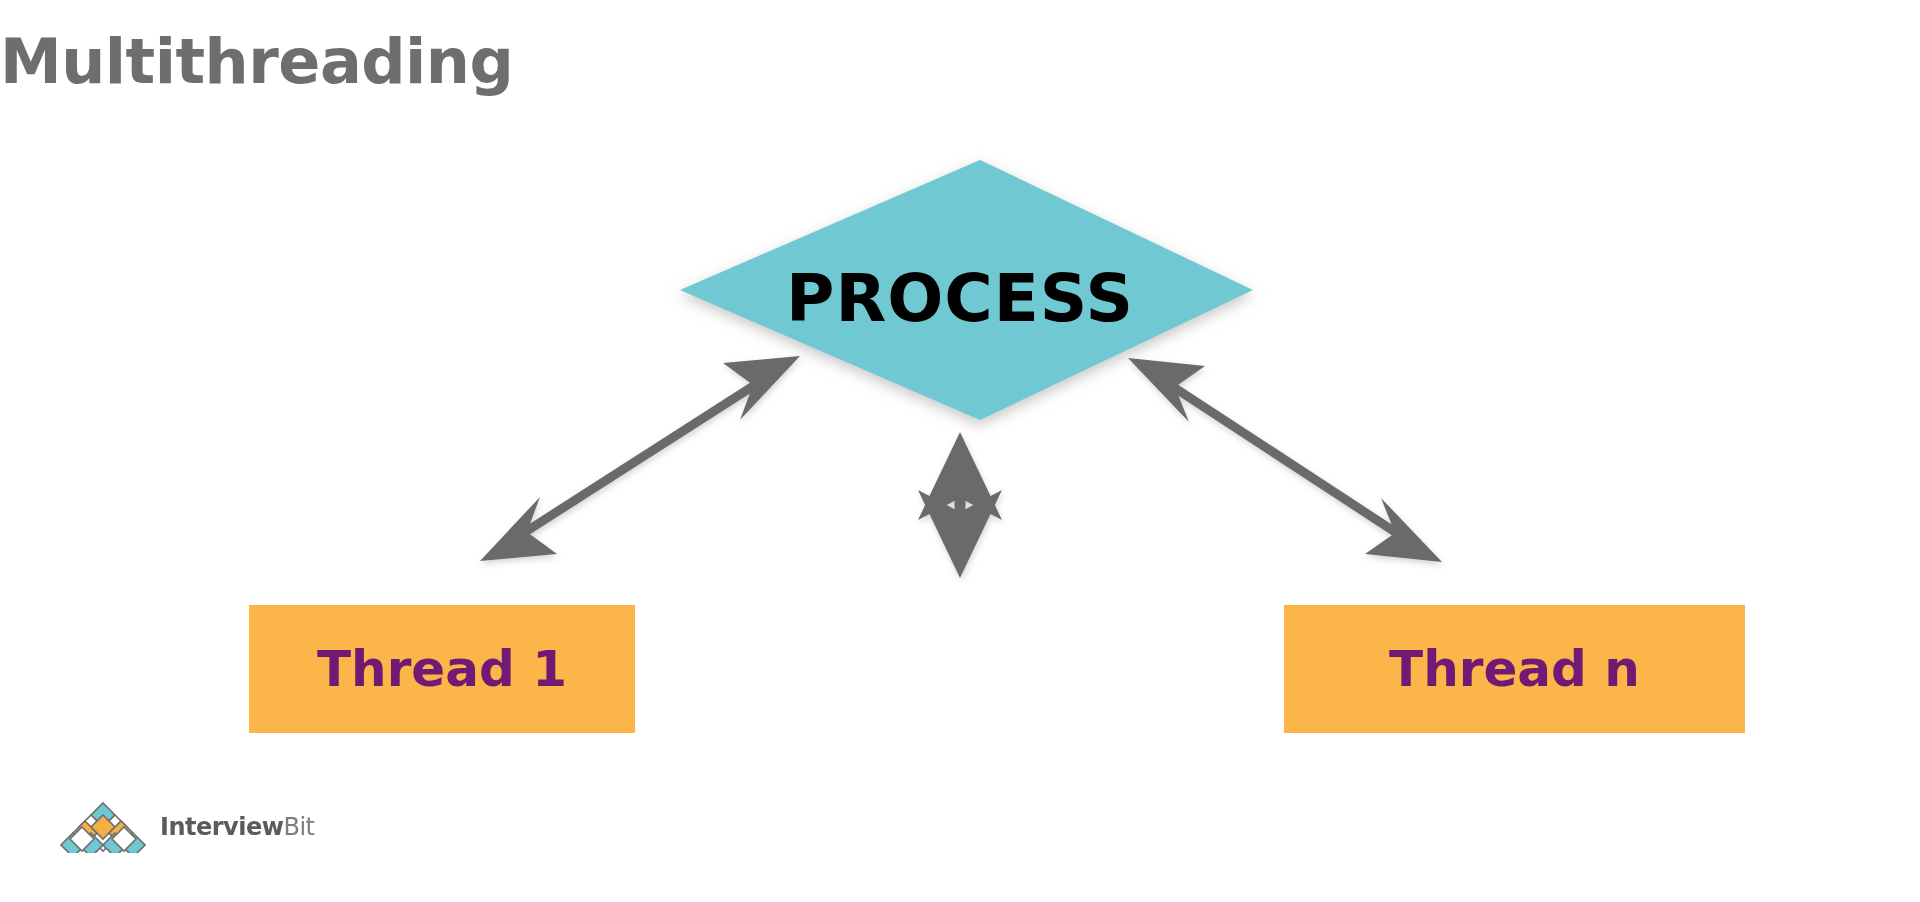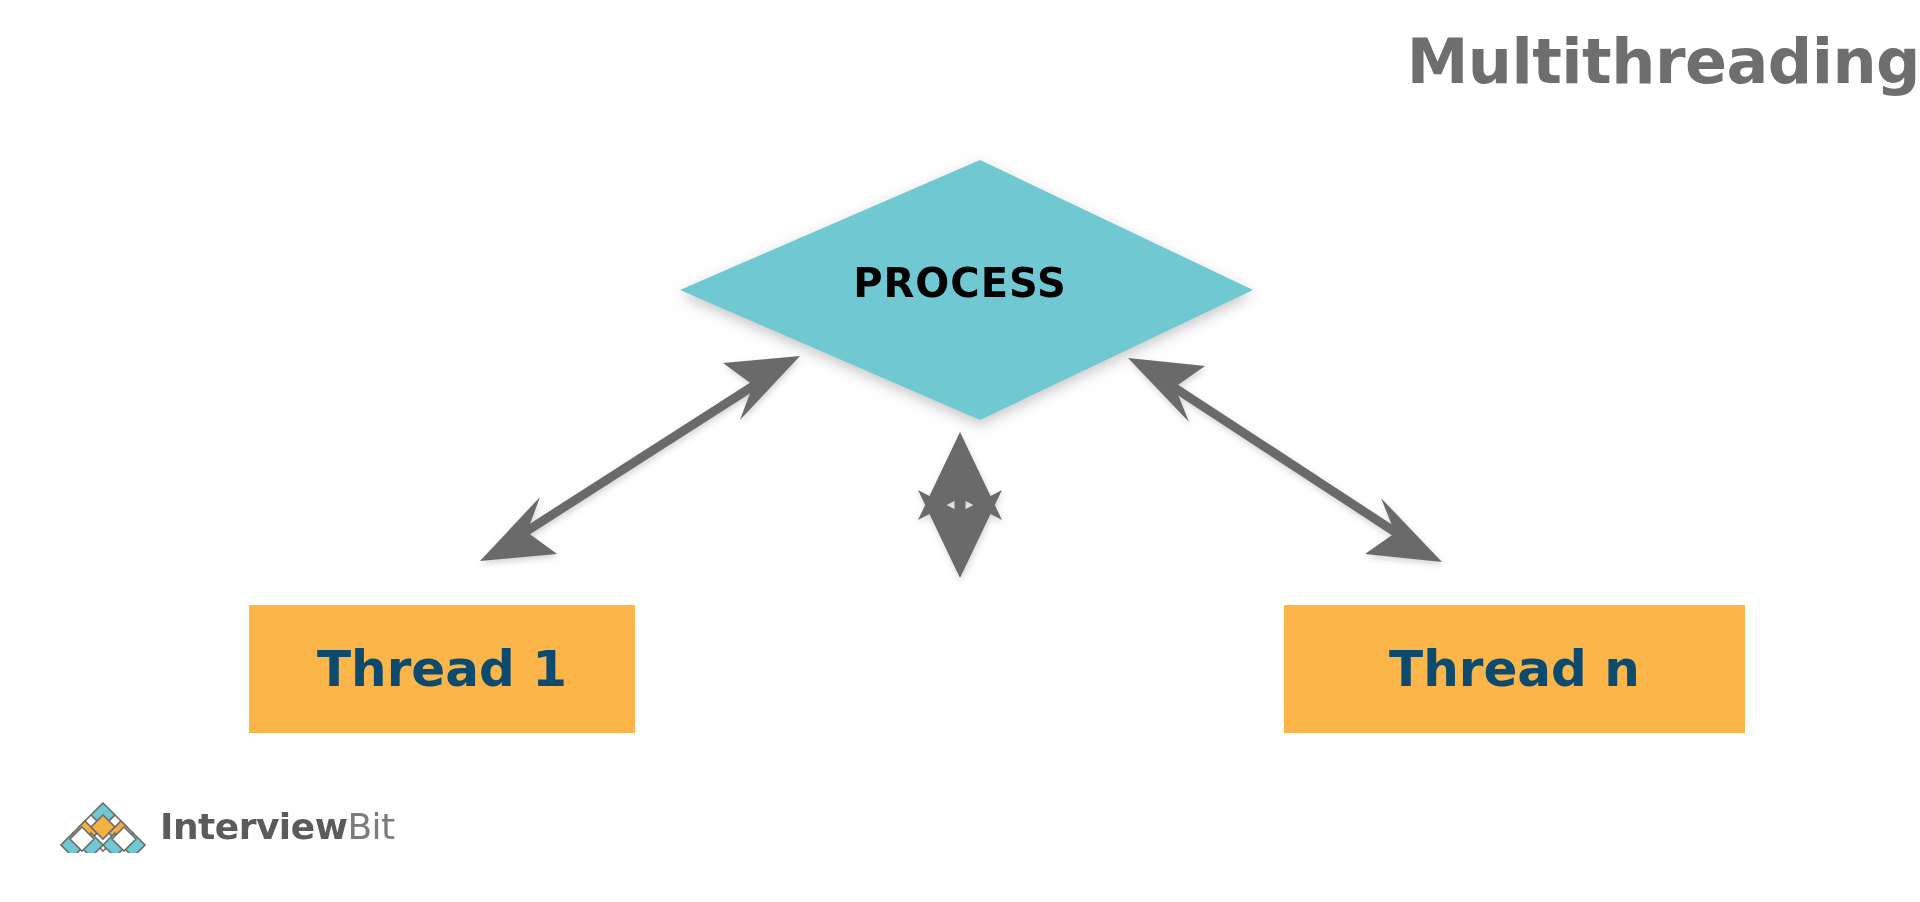--- a/index.html
+++ b/index.html
@@ -17,21 +17,21 @@
     background: #ffffff;
     overflow: hidden;
   }
 
   
   #diagram-title {
     position: absolute;
     left: 0;
     top: 28px;
     width: 1920px;
-    text-align: right;
+    text-align: left;
     font-size: 62px;
     font-weight: bold;
     color: #6e6e6e;
     letter-spacing: -0.5px;
     line-height: 1.1;
     user-select: none;
   }
 
   
   #scene {
@@ -49,56 +49,56 @@
     user-select: none;
     white-space: nowrap;
   }
 
   
   #process-label {
     left: 0;
     top: 260px;
     width: 1920px;
     text-align: center;
-    font-size: 40px;
+    font-size: 66px;
     letter-spacing: 1px;
   }
 
   
   .thread-box {
     position: absolute;
     background: #fbb549;
     display: flex;
     align-items: center;
     justify-content: center;
   }
   .thread-box-label {
     font-size: 50px;
     font-weight: bold;
-    color: #0c4a6e;
+    color: #701a75;
     user-select: none;
     white-space: nowrap;
   }
   #thread-box-1 { left: 249px; top: 605px; width: 386px; height: 128px; }
   #thread-box-2 { left: 767px; top: 605px; width: 386px; height: 128px; }
   #thread-box-3 { left: 1284px; top: 605px; width: 461px; height: 128px; }
 
   
   #logo {
     position: absolute;
     left: 60px;
     top: 798px;
     height: 58px;
     display: flex;
     align-items: center;
     gap: 14px;
   }
   #logo-mark { display: block; }
   #logo-wordmark {
-    font-size: 36px;
+    font-size: 24px;
     letter-spacing: -0.5px;
     user-select: none;
     white-space: nowrap;
     line-height: 1;
   }
   #logo-word-primary { color: #5b5b5b; font-weight: bold; }
   #logo-word-secondary { color: #7c7c7c; font-weight: normal; }
 </style>
 </head>
 <body>

